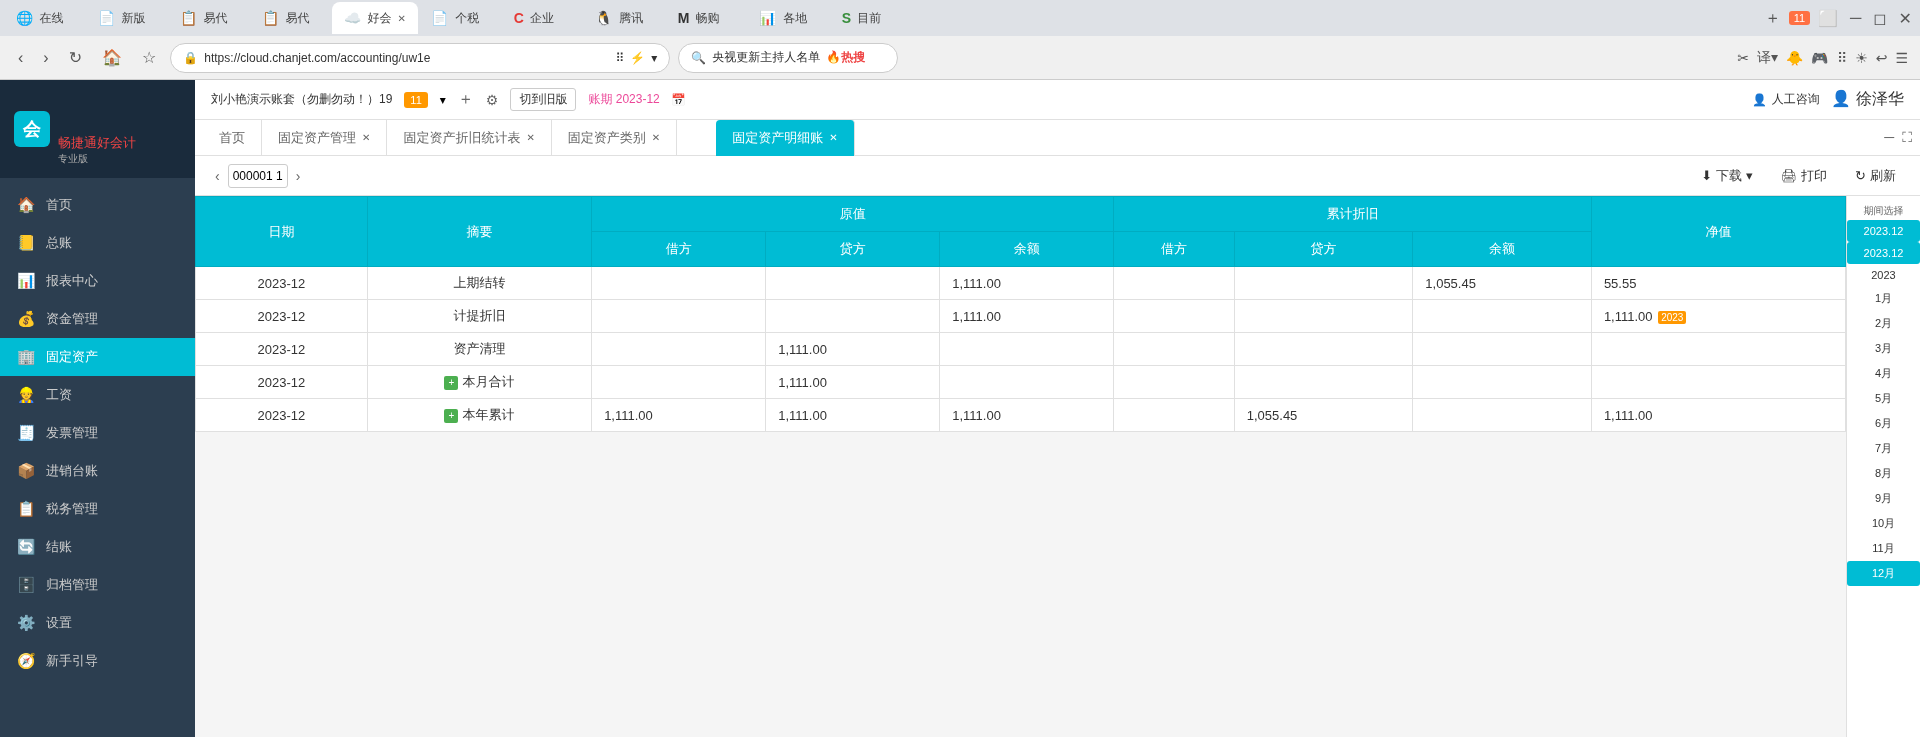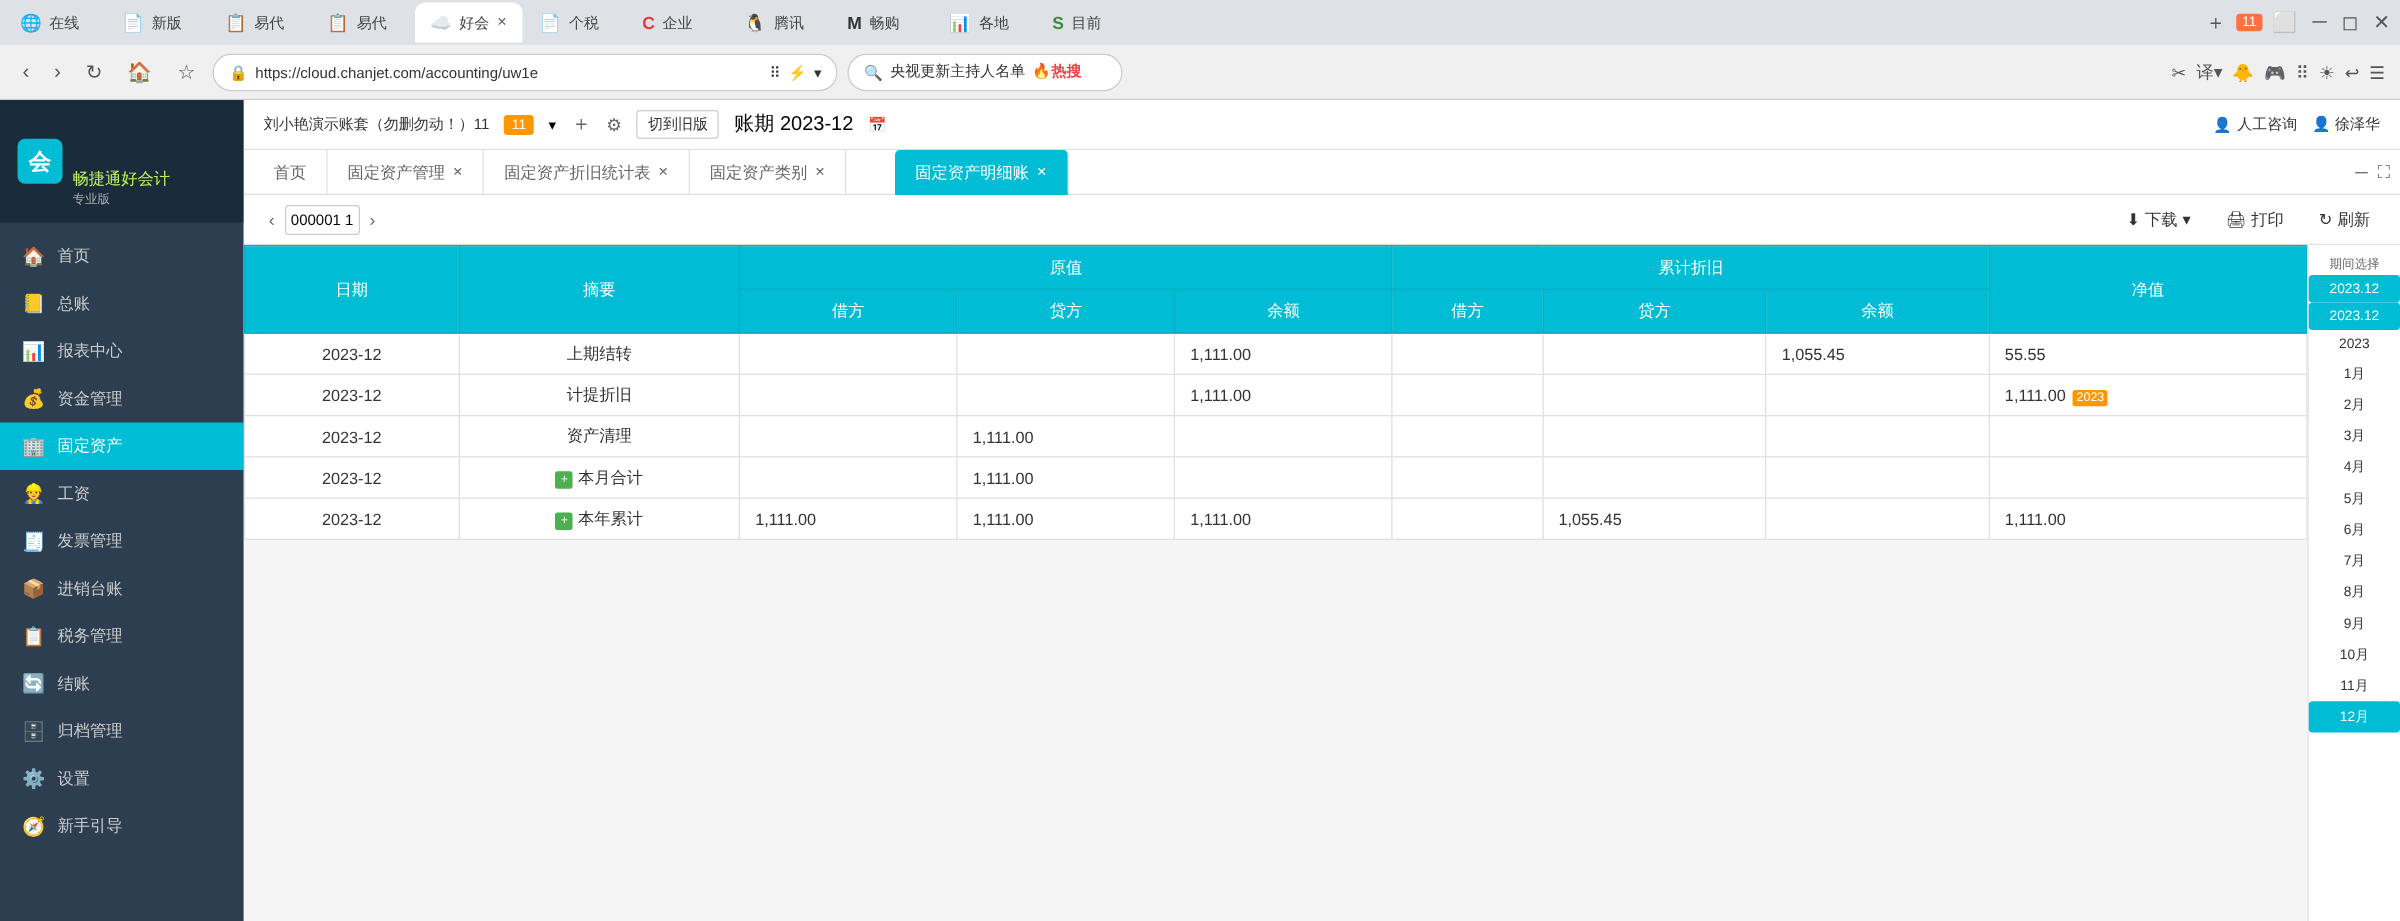--- a/index.html
+++ b/index.html
@@ -23,42 +23,42 @@
     .browser-tools { display: flex; align-items: center; gap: 8px; margin-left: auto; }
     .browser-tools span { font-size: 14px; color: #555; cursor: pointer; }
 
     
     .app-container { display: flex; height: calc(737px - 80px); }
 
     
     .sidebar { width: 195px; background: #2c3e50; color: #fff; display: flex; flex-direction: column; flex-shrink: 0; }
     .sidebar-logo { display: flex; align-items: center; gap: 8px; padding: 12px 14px; background: #1a2b3c; }
     .logo-icon { width: 36px; height: 36px; background: #00bcd4; border-radius: 6px; display: flex; align-items: center; justify-content: center; font-size: 18px; font-weight: bold; color: #fff; }
-    .logo-text { font-size: 13px; color: #bef264; line-height: 1.3; margin-top: 43px; }
+    .logo-text { font-size: 13px; color: #ef4444; line-height: 1.3; margin-top: 43px; }
     .logo-sub { font-size: 10px; color: #aaa; }
     .sidebar-menu { flex: 1; padding: 8px 0; }
     .menu-item { display: flex; align-items: center; gap: 10px; padding: 10px 18px; cursor: pointer; color: #ccc; font-size: 13px; }
     .menu-item.active { background: #00bcd4; color: #fff; }
     .menu-item .menu-icon { width: 18px; height: 18px; display: flex; align-items: center; justify-content: center; font-size: 15px; }
 
     
     .main-content { flex: 1; display: flex; flex-direction: column; background: #f5f5f5; overflow: hidden; }
 
     
     .app-header { background: #fff; border-bottom: 1px solid #e0e0e0; padding: 0 16px; height: 40px; display: flex; align-items: center; gap: 12px; }
     .user-info { font-size: 12px; color: #333; }
     .period-badge { background: #ff9800; color: #fff; font-size: 11px; padding: 2px 6px; border-radius: 3px; }
     .add-btn { font-size: 16px; color: #666; cursor: pointer; }
     .settings-btn { font-size: 14px; color: #666; cursor: pointer; }
     .switch-btn { border: 1px solid #ccc; padding: 2px 8px; border-radius: 3px; font-size: 12px; cursor: pointer; color: #333; }
-    .period-text { font-size: 16px; color: #000000; }
+    .period-text { font-size: 12px; color: #ec4899; }
     .calendar-icon { color: #666; cursor: pointer; }
     .header-right { margin-left: auto; display: flex; align-items: center; gap: 12px; }
     .consultant-btn { display: flex; align-items: center; gap: 4px; font-size: 12px; color: #333; cursor: pointer; }
-    .user-avatar { font-size: 12px; color: #333; cursor: pointer; }
+    .user-avatar { font-size: 16px; color: #333; cursor: pointer; }
 
     
     .page-tabs { background: #fff; border-bottom: 1px solid #e0e0e0; display: flex; align-items: center; padding: 0 8px; height: 36px; gap: 0; }
     .page-tab { padding: 0 16px; height: 36px; display: flex; align-items: center; font-size: 13px; color: #666; cursor: pointer; border-right: 1px solid #e0e0e0; gap: 6px; }
     .page-tab.active { background: #00bcd4; color: #fff; border-radius: 4px 4px 0 0; margin-left: 39px; }
     .page-tab .close-btn { font-size: 10px; cursor: pointer; }
     .tab-window-controls { margin-left: auto; display: flex; gap: 8px; }
     .win-ctrl { font-size: 14px; color: #666; cursor: pointer; }
 
     
@@ -238,21 +238,21 @@
       <div class="menu-item">
         <span class="menu-icon">🧭</span>
         <span>新手引导</span>
       </div>
     </div>
   </div>
 
   <div class="main-content">
 
     <div class="app-header">
-      <span class="user-info">刘小艳演示账套（勿删勿动！）11</span>
+      <span class="user-info">刘小艳演示账套（勿删勿动！）19</span>
       <span class="period-badge">11</span>
       <span>▾</span>
       <span class="add-btn">＋</span>
       <span class="settings-btn">⚙</span>
       <span class="switch-btn">切到旧版</span>
       <span class="period-text">账期 2023-12</span>
       <span class="calendar-icon">📅</span>
       <div class="header-right">
         <span class="consultant-btn">
           <span>👤</span>

